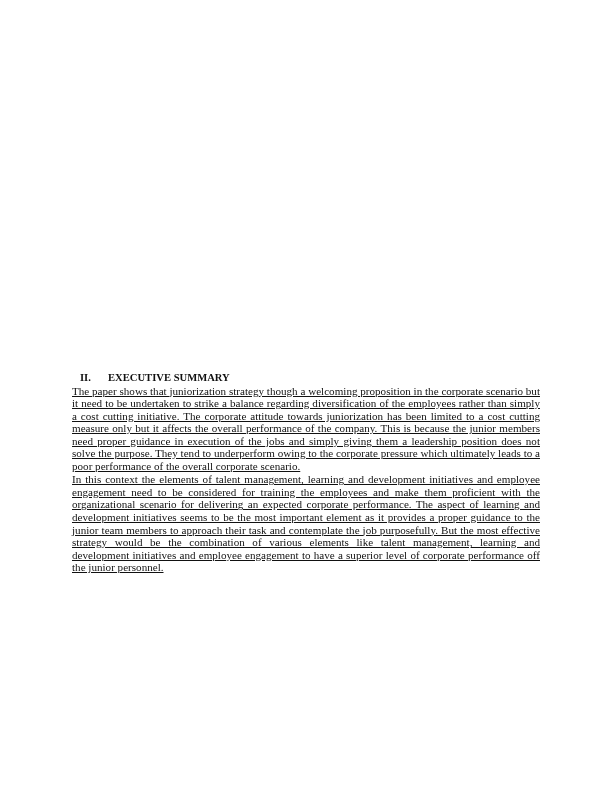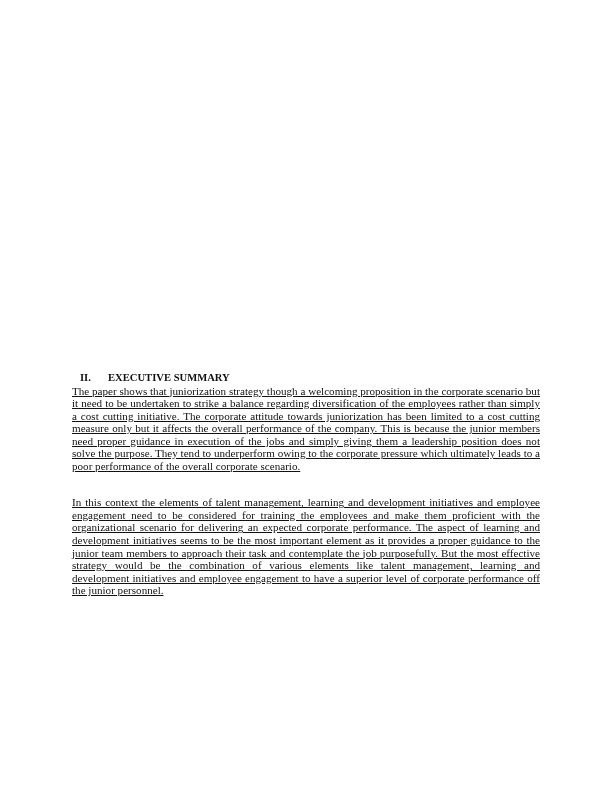--- a/index.html
+++ b/index.html
@@ -45,21 +45,21 @@
       width: 28px;
     }
     .paragraph {
       margin: 0;
       text-align: justify;
       text-align-last: left;
       hyphens: none;
       text-decoration: underline;
     }
     .paragraph + .paragraph {
-      margin-top: 24px;
+      margin-top: 1px;
     }
   </style>
 </head>
 <body>
 
 <div class="page">
   <div class="content">
     <h2 class="section-heading">
       <span class="section-number">II.</span>
       <span class="section-title">EXECUTIVE SUMMARY</span>

